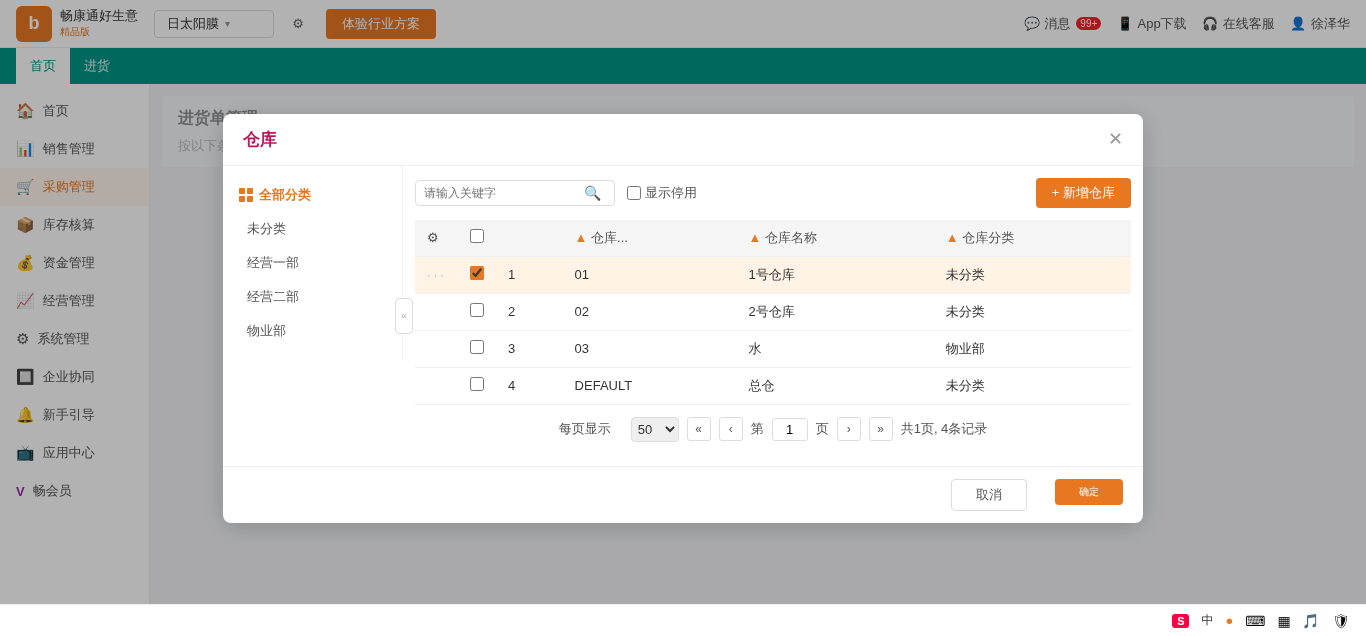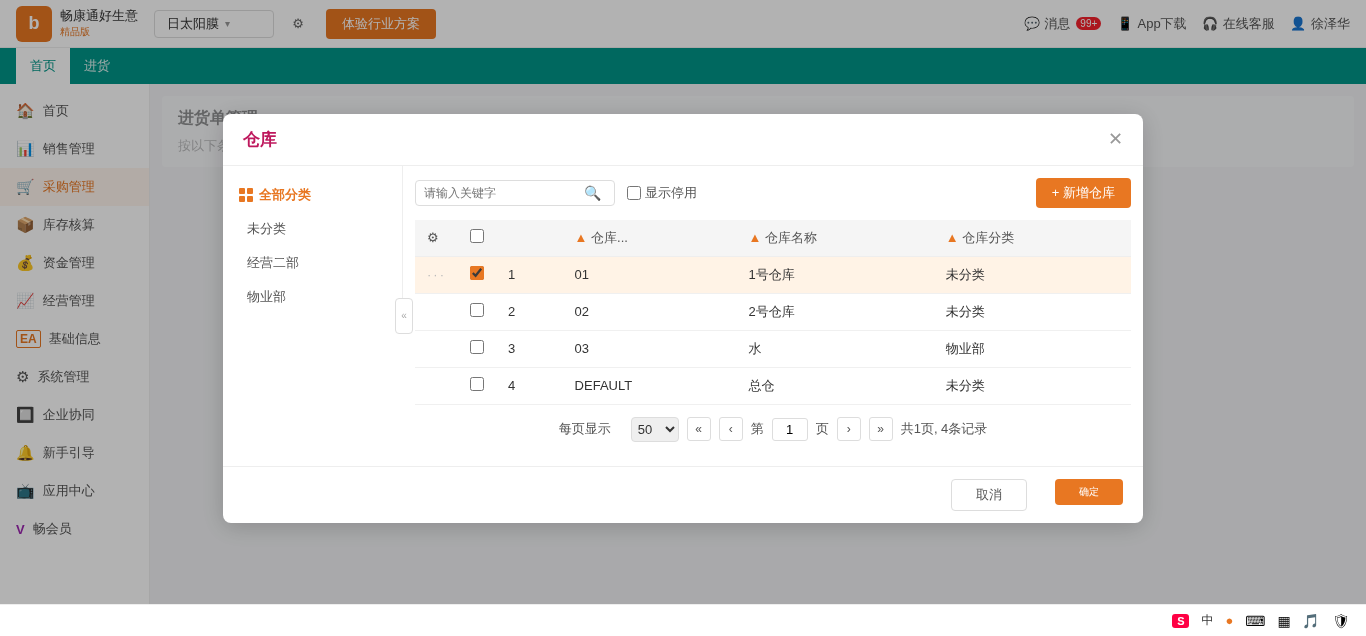--- a/index.html
+++ b/index.html
@@ -462,24 +462,20 @@
     </div>
     <div class="sidebar-item">
       <span class="icon">💰</span>
       <span>资金管理</span>
     </div>
     <div class="sidebar-item">
       <span class="icon">📈</span>
       <span>经营管理</span>
     </div>
     <div class="sidebar-item">
-      <span class="icon" style="font-style:normal;font-size:12px;font-weight:bold;color:#e87722;border:1px solid #e87722;padding:1px 3px;border-radius:2px;">EA</span>
-      <span>基础信息</span>
-    </div>
-    <div class="sidebar-item">
       <span class="icon">⚙</span>
       <span>系统管理</span>
     </div>
     <div class="sidebar-item">
       <span class="icon">🔲</span>
       <span>企业协同</span>
     </div>
     <div class="sidebar-item">
       <span class="icon">🔔</span>
       <span>新手引导</span>
@@ -521,20 +517,21 @@
           <div class="category-header">
             <span style="display:inline-grid;grid-template-columns:1fr 1fr;gap:2px;width:14px;height:14px;">
               <span style="background:#e87722;border-radius:1px;"></span>
               <span style="background:#e87722;border-radius:1px;"></span>
               <span style="background:#e87722;border-radius:1px;"></span>
               <span style="background:#e87722;border-radius:1px;"></span>
             </span>
             <span>全部分类</span>
           </div>
           <div class="category-item">未分类</div>
+          <div class="category-item">经营一部</div>
           <div class="category-item">经营二部</div>
           <div class="category-item">物业部</div>
         </div>
         <div class="collapse-btn" style="right:-10px;top:50%;transform:translateY(-50%);position:absolute;width:18px;height:36px;background:#fff;border:1px solid #ddd;border-radius:4px;cursor:pointer;display:flex;align-items:center;justify-content:center;color:#aaa;font-size:10px;z-index:10;">«</div>
       </div>
 
       <div class="table-panel">
 
         <div class="table-toolbar">
           <div class="search-box">

